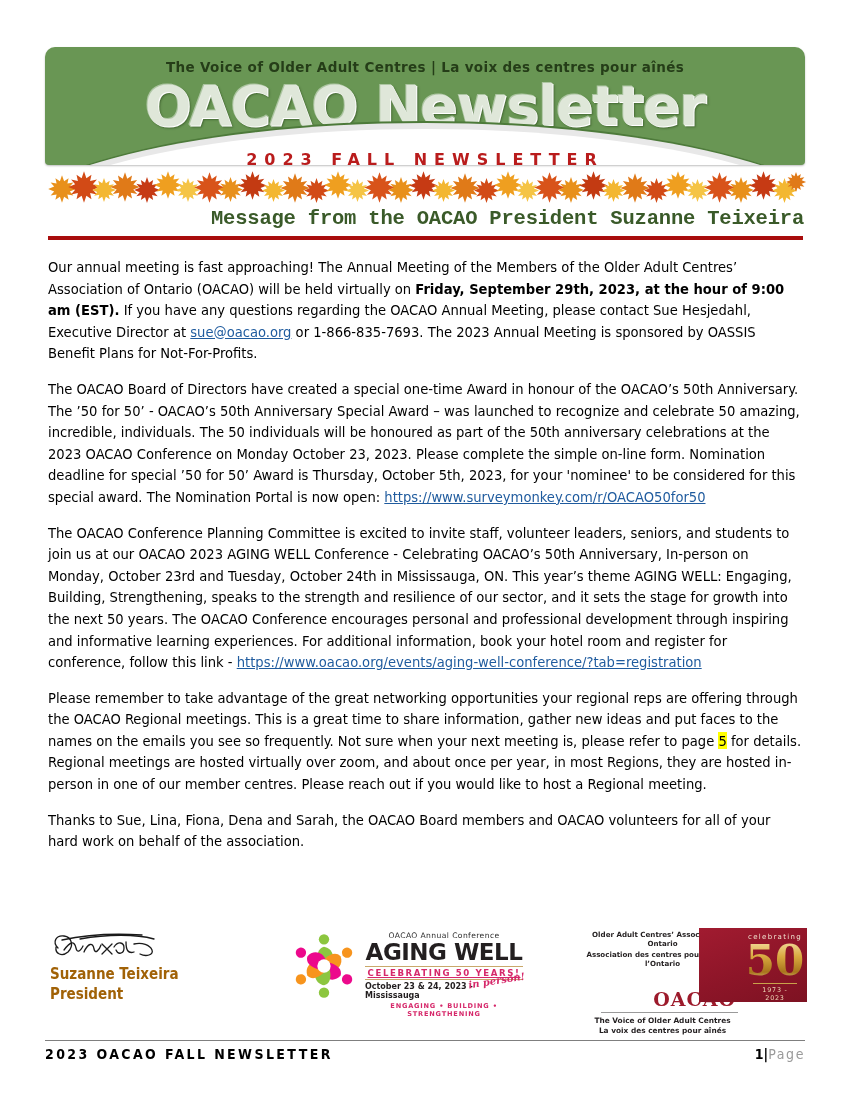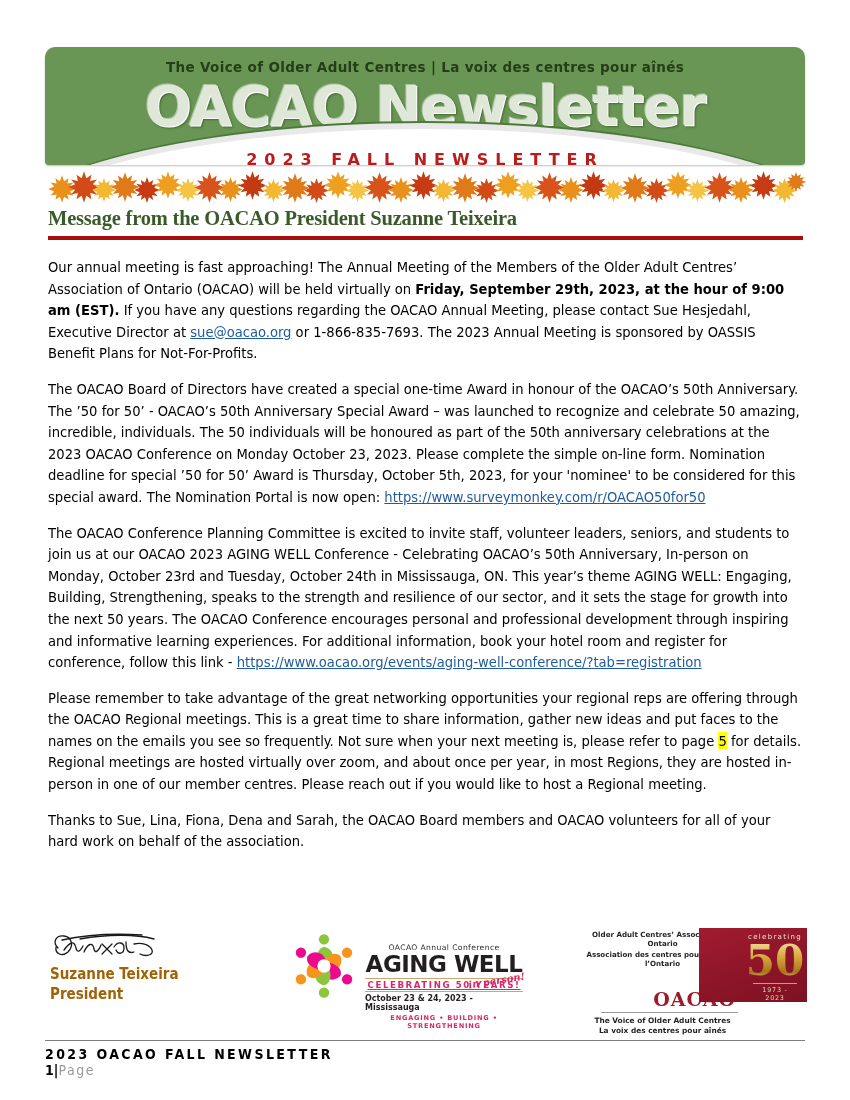--- a/index.html
+++ b/index.html
@@ -106,22 +106,22 @@
     height: 36px;
     z-index: 5;
   }
 
   
   .article-title {
     position: absolute;
     left: 48px;
     top: 207px;
     width: 756px;
-    text-align: left;
-    font-family: Liberation Serif, serif;
+    text-align: right;
+    font-family: Liberation Mono, monospace;
     font-size: 20.5px;
     font-weight: bold;
     color: #3a5a29;
     letter-spacing: -0.2px;
   }
   .title-rule {
     position: absolute;
     left: 48px;
     top: 236px;
     width: 755px;
@@ -179,21 +179,21 @@
 
   
   .awlogo {
     position: absolute;
     left: 287px;
     top: 925px;
     width: 236px;
     height: 82px;
   }
   .aw-flower { position: absolute; left: 0; top: 4px; width: 74px; height: 74px; }
-  .aw-text { position: absolute; left: 78px; top: 16px; width: 158px; }
+  .aw-text { position: absolute; left: 78px; top: 4px; width: 158px; }
   .aw-annual {
     font-family: "DejaVu Sans", sans-serif;
     font-size: 7.6px;
     letter-spacing: 0.4px;
     color: #2b2b2b;
     text-align: center;
     margin-top: 2px;
   }
   .aw-main {
     font-family: "DejaVu Sans", sans-serif;
@@ -343,21 +343,20 @@
   }
   .footer {
     position: absolute;
     left: 45px;
     top: 1046px;
     width: 760px;
     display: flex;
     justify-content: space-between;
     align-items: baseline;
     font-family: "DejaVu Sans Condensed", "Liberation Sans Narrow", "Liberation Sans", sans-serif;
-    flex-direction: column;
   }
   .footer-left {
     font-size: 14px;
     font-weight: bold;
     letter-spacing: 2.4px;
     color: #000;
   }
   .footer-right {
     font-size: 14px;
     color: #000;

